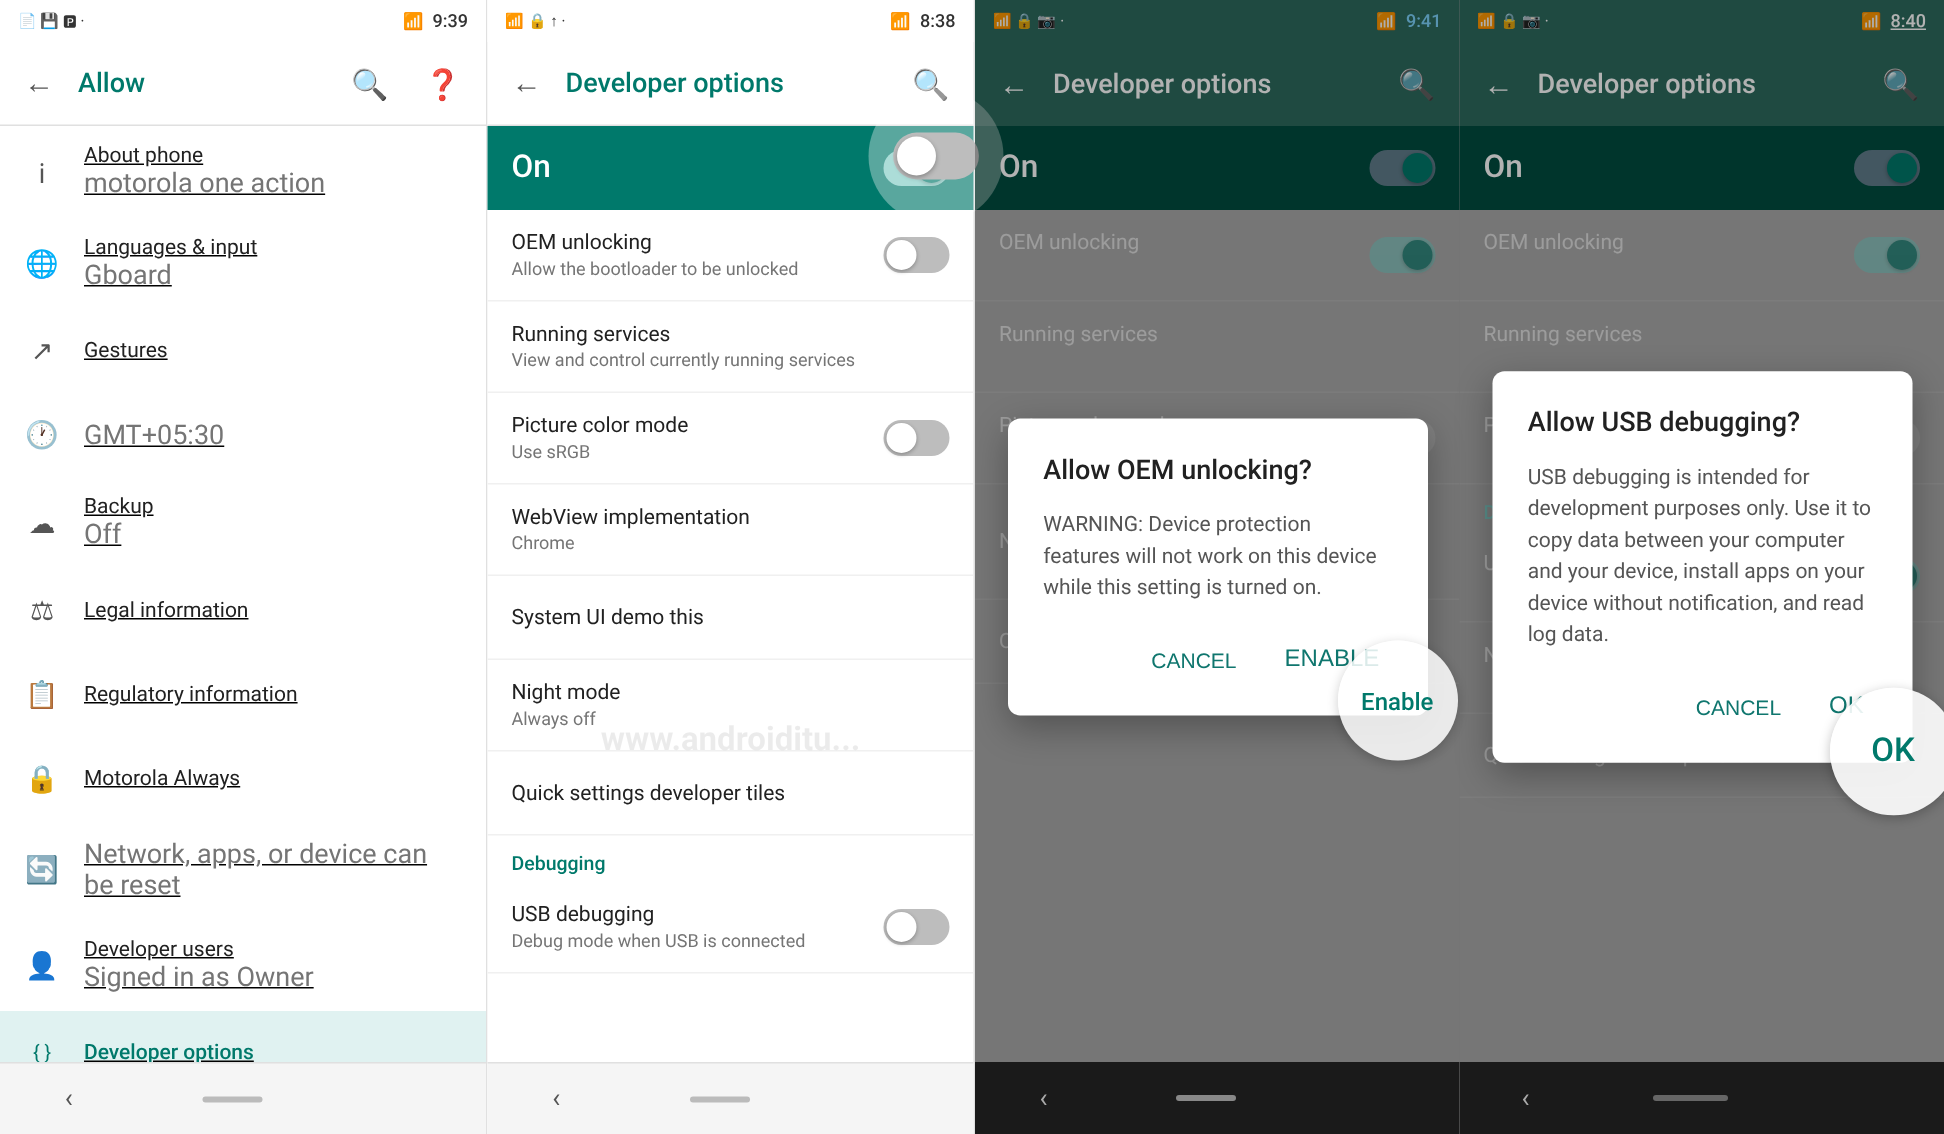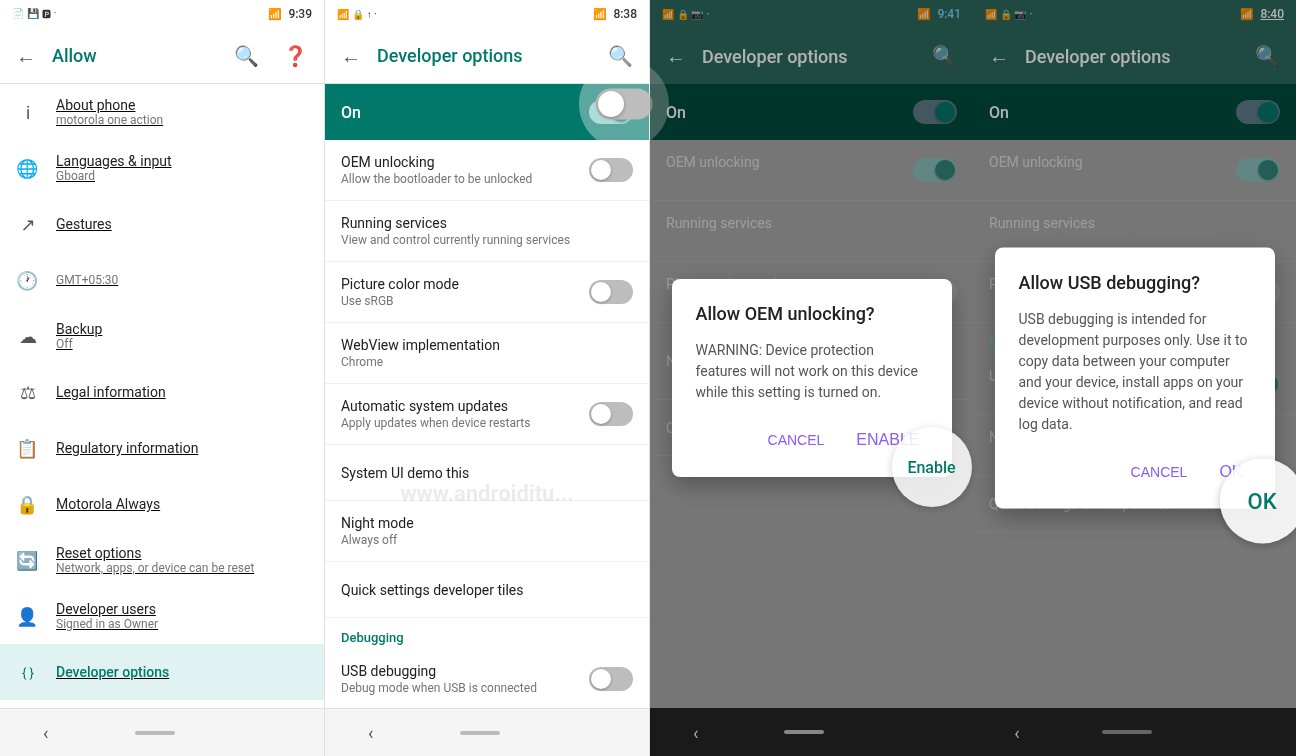--- a/index.html
+++ b/index.html
@@ -31,48 +31,48 @@
     .toolbar .back-icon-white { color: #fff; }
     .toolbar .icon-btn { font-size: 20px; color: #555; cursor: pointer; margin-left: 8px; }
     .toolbar .icon-btn-white { color: #fff; }
     .dark-toolbar { background: #2d6b5e; border-bottom: none; }
 
     
     .list-item { display: flex; align-items: center; padding: 12px 16px; min-height: 56px; cursor: pointer; gap: 16px; }
     .list-item .item-icon { width: 24px; height: 24px; display: flex; align-items: center; justify-content: center; color: #555; font-size: 18px; flex-shrink: 0; }
     .list-item .item-text { flex: 1; text-decoration: underline; }
     .list-item .item-title { font-size: 14px; color: #212121; }
-    .list-item .item-subtitle { font-size: 12px; color: #757575; }
+    .list-item .item-subtitle { font-size: 18px; color: #757575; }
     .list-item.active { background: #e0f2f1; }
     .list-item.active .item-title { color: #00796b; font-weight: 500; }
 
     
     .dev-list { overflow-y: auto; flex: 1; }
     .dev-item { display: flex; align-items: center; padding: 14px 16px; min-height: 56px; border-bottom: 1px solid #f0f0f0; cursor: pointer; }
     .dev-item .dev-text { flex: 1; }
     .dev-item .dev-title { font-size: 14px; color: #212121; }
     .dev-item .dev-subtitle { font-size: 12px; color: #757575; margin-top: 2px; }
 
     
     .on-header { background: #00796b; color: #fff; display: flex; align-items: center; padding: 14px 16px; min-height: 56px; }
-    .on-header .on-label { font-size: 16px; font-weight: 500; flex: 1; }
+    .on-header .on-label { font-size: 21px; font-weight: 500; flex: 1; }
     .on-header-dark { background: #004d40; }
 
     
     .toggle { width: 44px; height: 24px; border-radius: 12px; position: relative; flex-shrink: 0; cursor: pointer; }
     .toggle.on { background: #80cbc4; }
     .toggle.off { background: #bdbdbd; }
     .toggle::after { content: ''; width: 20px; height: 20px; border-radius: 50%; background: #fff; position: absolute; top: 2px; transition: left 0.2s; box-shadow: 0 1px 3px rgba(0,0,0,0.3); }
     .toggle.on::after { left: 22px; background: #00796b; }
     .toggle.off::after { left: 2px; }
     .dialog { background: #fff; border-radius: 8px; padding: 24px; width: 280px; box-shadow: 0 8px 24px rgba(0,0,0,0.3); }
     .dialog-title { font-size: 18px; font-weight: 500; color: #212121; margin-bottom: 16px; }
     .dialog-body { font-size: 14px; color: #555; line-height: 1.5; margin-bottom: 24px; }
     .dialog-actions { display: flex; justify-content: flex-end; gap: 16px; }
-    .dialog-btn { font-size: 14px; font-weight: 500; color: #8b5cf6; cursor: pointer; padding: 4px 8px; background: none; border: none; text-transform: uppercase; }
+    .dialog-btn { font-size: 14px; font-weight: 500; color: #0f766e; cursor: pointer; padding: 4px 8px; background: none; border: none; text-transform: uppercase; }
     .dialog-btn.primary { font-size: 16px; }
 
     
     .watermark { position: absolute; bottom: 200px; left: 50%; transform: translateX(-50%); font-size: 24px; font-weight: bold; color: rgba(0,0,0,0.08); white-space: nowrap; z-index: 1; }
 
     
     .dev-list::-webkit-scrollbar { width: 0; }
 
     
     .bottom-nav { height: 48px; background: #f5f5f5; display: flex; align-items: center; justify-content: space-around; border-top: 1px solid #e0e0e0; }
@@ -157,21 +157,20 @@
     </div>
     <div class="list-item">
       <div class="item-icon">🔒</div>
       <div class="item-text">
         <div class="item-title">Motorola Always</div>
       </div>
     </div>
     <div class="list-item">
       <div class="item-icon">🔄</div>
       <div class="item-text">
-        <div class="item-title">Reset options</div>
         <div class="item-subtitle">Network, apps, or device can be reset</div>
       </div>
     </div>
     <div class="list-item">
       <div class="item-icon">👤</div>
       <div class="item-text">
         <div class="item-title">Developer users</div>
         <div class="item-subtitle">Signed in as Owner</div>
       </div>
     </div>
@@ -242,27 +241,20 @@
         <div class="dev-title">Picture color mode</div>
         <div class="dev-subtitle">Use sRGB</div>
       </div>
       <div class="toggle off"></div>
     </div>
     <div class="dev-item">
       <div class="dev-text">
         <div class="dev-title">WebView implementation</div>
         <div class="dev-subtitle">Chrome</div>
       </div>
-    </div>
-    <div class="dev-item">
-      <div class="dev-text">
-        <div class="dev-title">Automatic system updates</div>
-        <div class="dev-subtitle">Apply updates when device restarts</div>
-      </div>
-      <div class="toggle off"></div>
     </div>
     <div class="dev-item">
       <div class="dev-text">
         <div class="dev-title">System UI demo this</div>
       </div>
     </div>
     <div class="dev-item">
       <div class="dev-text">
         <div class="dev-title">Night mode</div>
         <div class="dev-subtitle">Always off</div>

